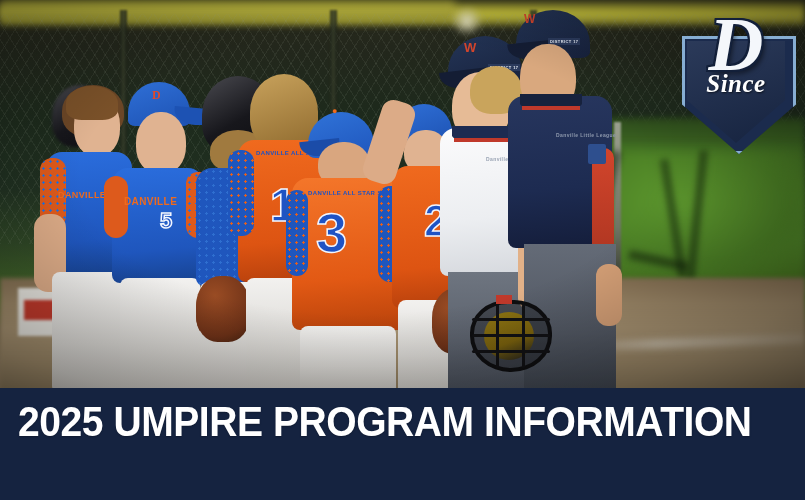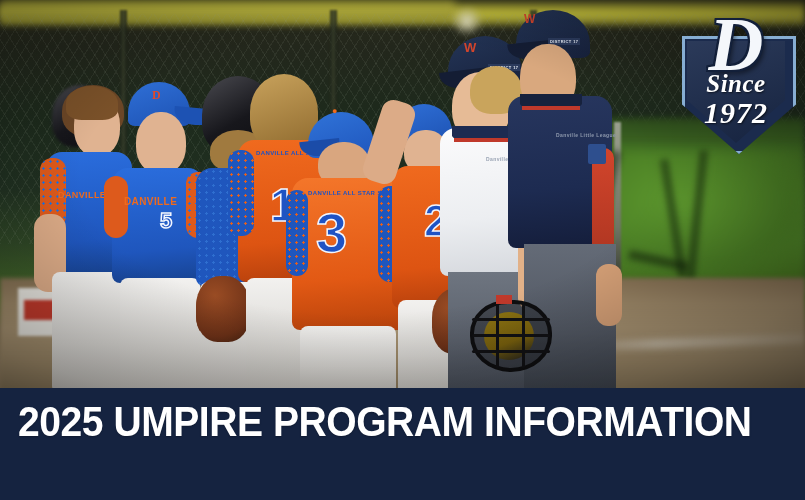--- a/index.html
+++ b/index.html
@@ -246,19 +246,18 @@
     </div>
 
     <div class="vig"></div>
   </div>
 
   <div class="logo">
     <div class="plate"></div>
     <div class="plate-inner"></div>
     <div class="logo-d">D</div>
     <div class="logo-since">Since</div>
-    <div class="logo-year">1972</div>
   </div>
 
   <div class="banner"></div>
   <div class="banner-title">2025 UMPIRE PROGRAM INFORMATION</div>
 
 </div>
 
 </body></html>

